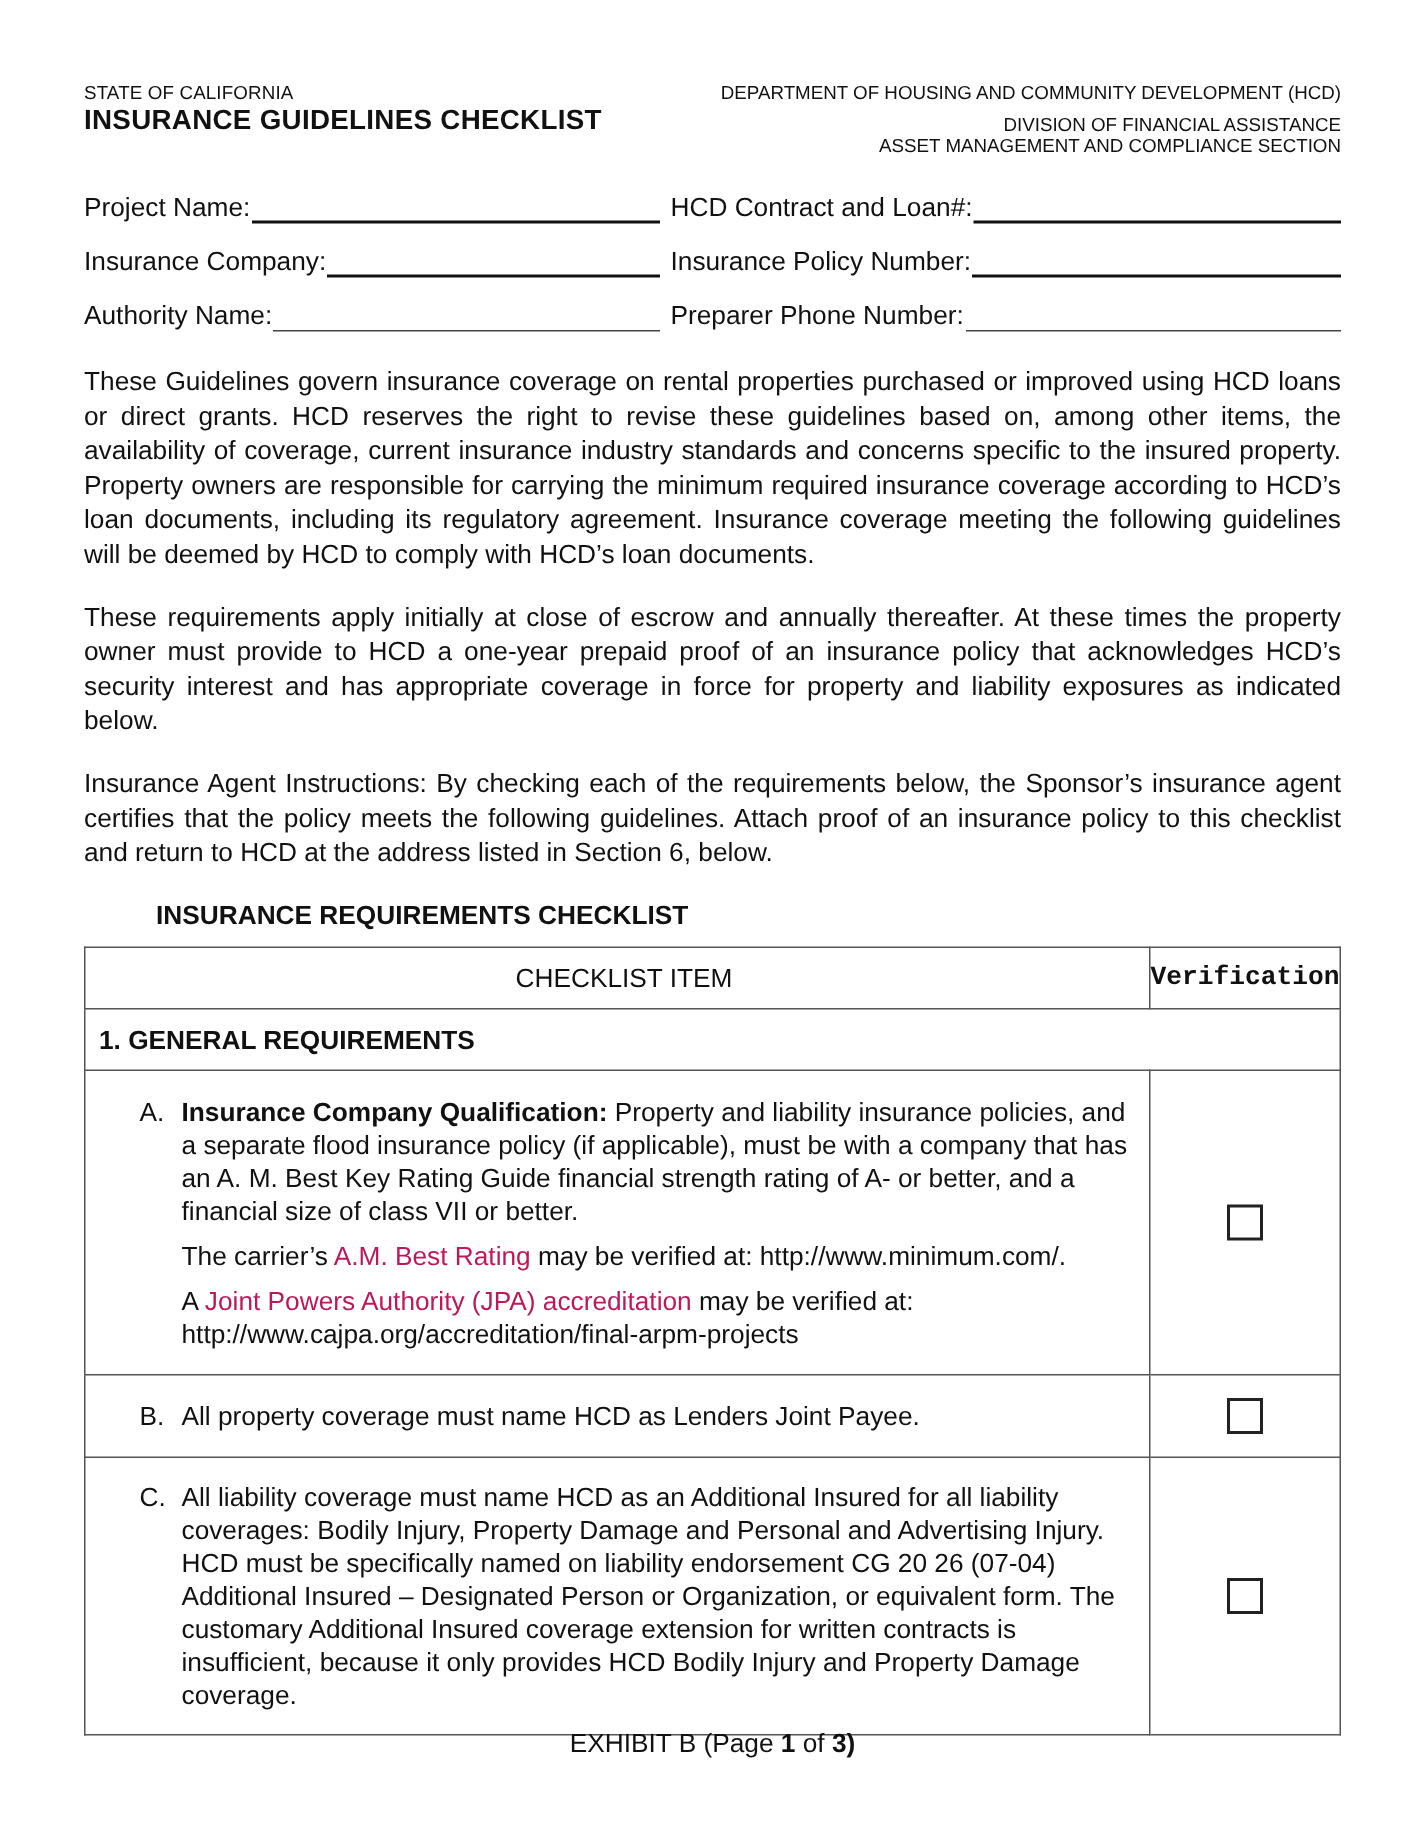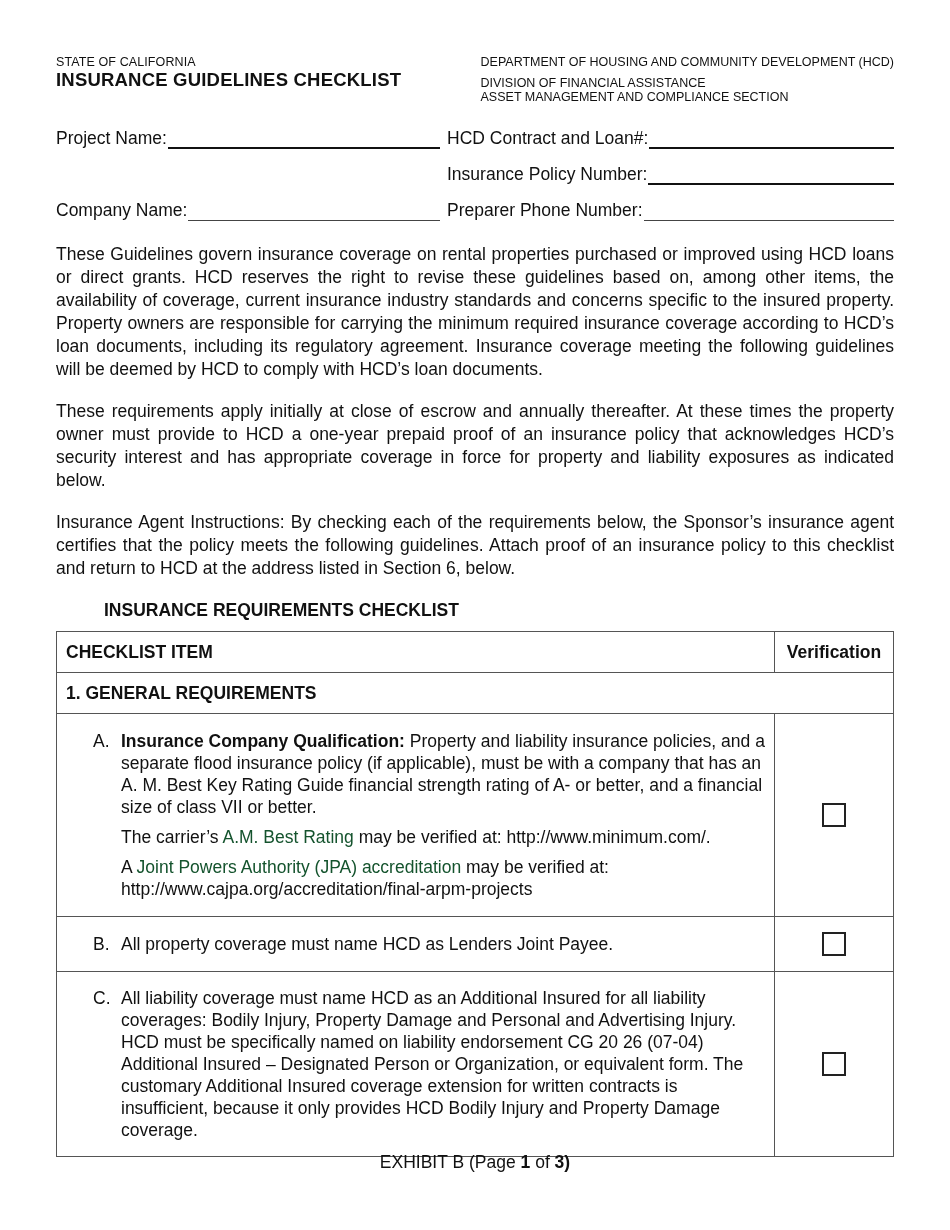--- a/index.html
+++ b/index.html
@@ -7,21 +7,21 @@
       width: 950px; height: 1230px; position: relative; overflow: hidden;
       font-family: "Liberation Sans", sans-serif; color: #111111;
     }
     .page { position: absolute; left: 56px; top: 0; width: 838px; }
 
     
     .hdr-left { position: absolute; left: 0; top: 55px; }
     .hdr-state { font-size: 12.5px; line-height: 14px; letter-spacing: 0.1px; }
     .hdr-title { font-size: 18.5px; font-weight: bold; line-height: 21px; letter-spacing: 0.2px; }
     .hdr-rev { font-size: 12.5px; line-height: 14px; }
-    .hdr-right { position: absolute; right: 0; top: 55px; font-size: 12.5px; }
+    .hdr-right { position: absolute; right: 0; top: 55px; text-align: right; font-size: 12.5px; }
     .hdr-dept { line-height: 14px; margin-bottom: 7px; }
     .hdr-div, .hdr-sect { line-height: 14px; }
 
     
     .fields { position: absolute; left: 0; top: 127px; width: 838px; }
     .field-row { position: relative; height: 36px; font-size: 17.5px; }
     .field { position: absolute; top: 0; display: flex; align-items: flex-end; height: 22px; }
     .field.left { left: 0; width: 384px; }
     .field.right { left: 391px; width: 447px; }
     .field .lbl { white-space: nowrap; }
@@ -35,29 +35,29 @@
     .p3 { top: 511px; }
 
     .section-title { position: absolute; left: 0; top: 600px; font-size: 17.5px; font-weight: bold; margin-left: 48px; }
 
     
     table.checklist {
       position: absolute; left: 0; top: 631px; width: 838px;
       border-collapse: collapse; font-size: 17.5px;
     }
     table.checklist td, table.checklist th { border: 1px solid #555; padding: 0; vertical-align: middle; }
-    .th-item { text-align: left; font-weight: bold; height: 40px; padding-left: 9px !important; }
-    .th-verif { width: 118px; text-align: center; font-weight: bold; }
+    .th-item { text-align: center; font-weight: normal; height: 40px; padding-left: 9px !important; }
+    .th-verif { width: 118px; text-align: center; font-weight: bold; font-family: Liberation Mono, monospace; }
     .sec-row td { font-weight: bold; height: 40px; padding-left: 9px !important; }
     .item-cell { padding: 8px 8px 8px 36px !important; line-height: 22px; }
     .item { display: flex; }
     .item .letter { width: 28px; flex: none; }
     .item .body { flex: 1; }
     .item .sub { margin-top: 8px; }
-    .link { color: #14532d; }
+    .link { color: #be185d; }
     .verif-cell { text-align: center; }
     .checkbox {
       display: inline-block; width: 24px; height: 24px;
       border: 2px solid #222; box-sizing: border-box; background: #fff; vertical-align: middle;
     }
     .row-a td { height: 186px; }
     .row-b td { height: 38px; }
     .row-b .item-cell { padding-top: 8px !important; padding-bottom: 8px !important; }
     .row-c td { height: 168px; }
 
@@ -85,28 +85,32 @@
       <div class="field right">
         <span class="lbl">HCD Contract and Loan#:</span>
         <span class="line"></span>
       </div>
       <div class="field left">
         <span class="lbl">Project Name:</span>
         <span class="line"></span>
       </div>
     </div>
     <div class="field-row">
+      <div class="field left">
+        <span class="lbl">Insurance Company:</span>
+        <span class="line"></span>
+      </div>
       <div class="field right">
         <span class="lbl">Insurance Policy Number:</span>
         <span class="line"></span>
       </div>
     </div>
     <div class="field-row">
       <div class="field left">
-        <span class="lbl">Company Name:</span>
+        <span class="lbl">Authority Name:</span>
         <span class="line thin"></span>
       </div>
       <div class="field right">
         <span class="lbl">Preparer Phone Number:</span>
         <span class="line thin"></span>
       </div>
     </div>
   </div>
 
   <p class="para p1" style="margin:0">These Guidelines govern insurance coverage on rental properties purchased or improved using HCD loans or direct grants. HCD reserves the right to revise these guidelines based on, among other items, the availability of coverage, current insurance industry standards and concerns specific to the insured property. Property owners are responsible for carrying the minimum required insurance coverage according to HCD’s loan documents, including its regulatory agreement. Insurance coverage meeting the following guidelines will be deemed by HCD to comply with HCD’s loan documents.</p>

